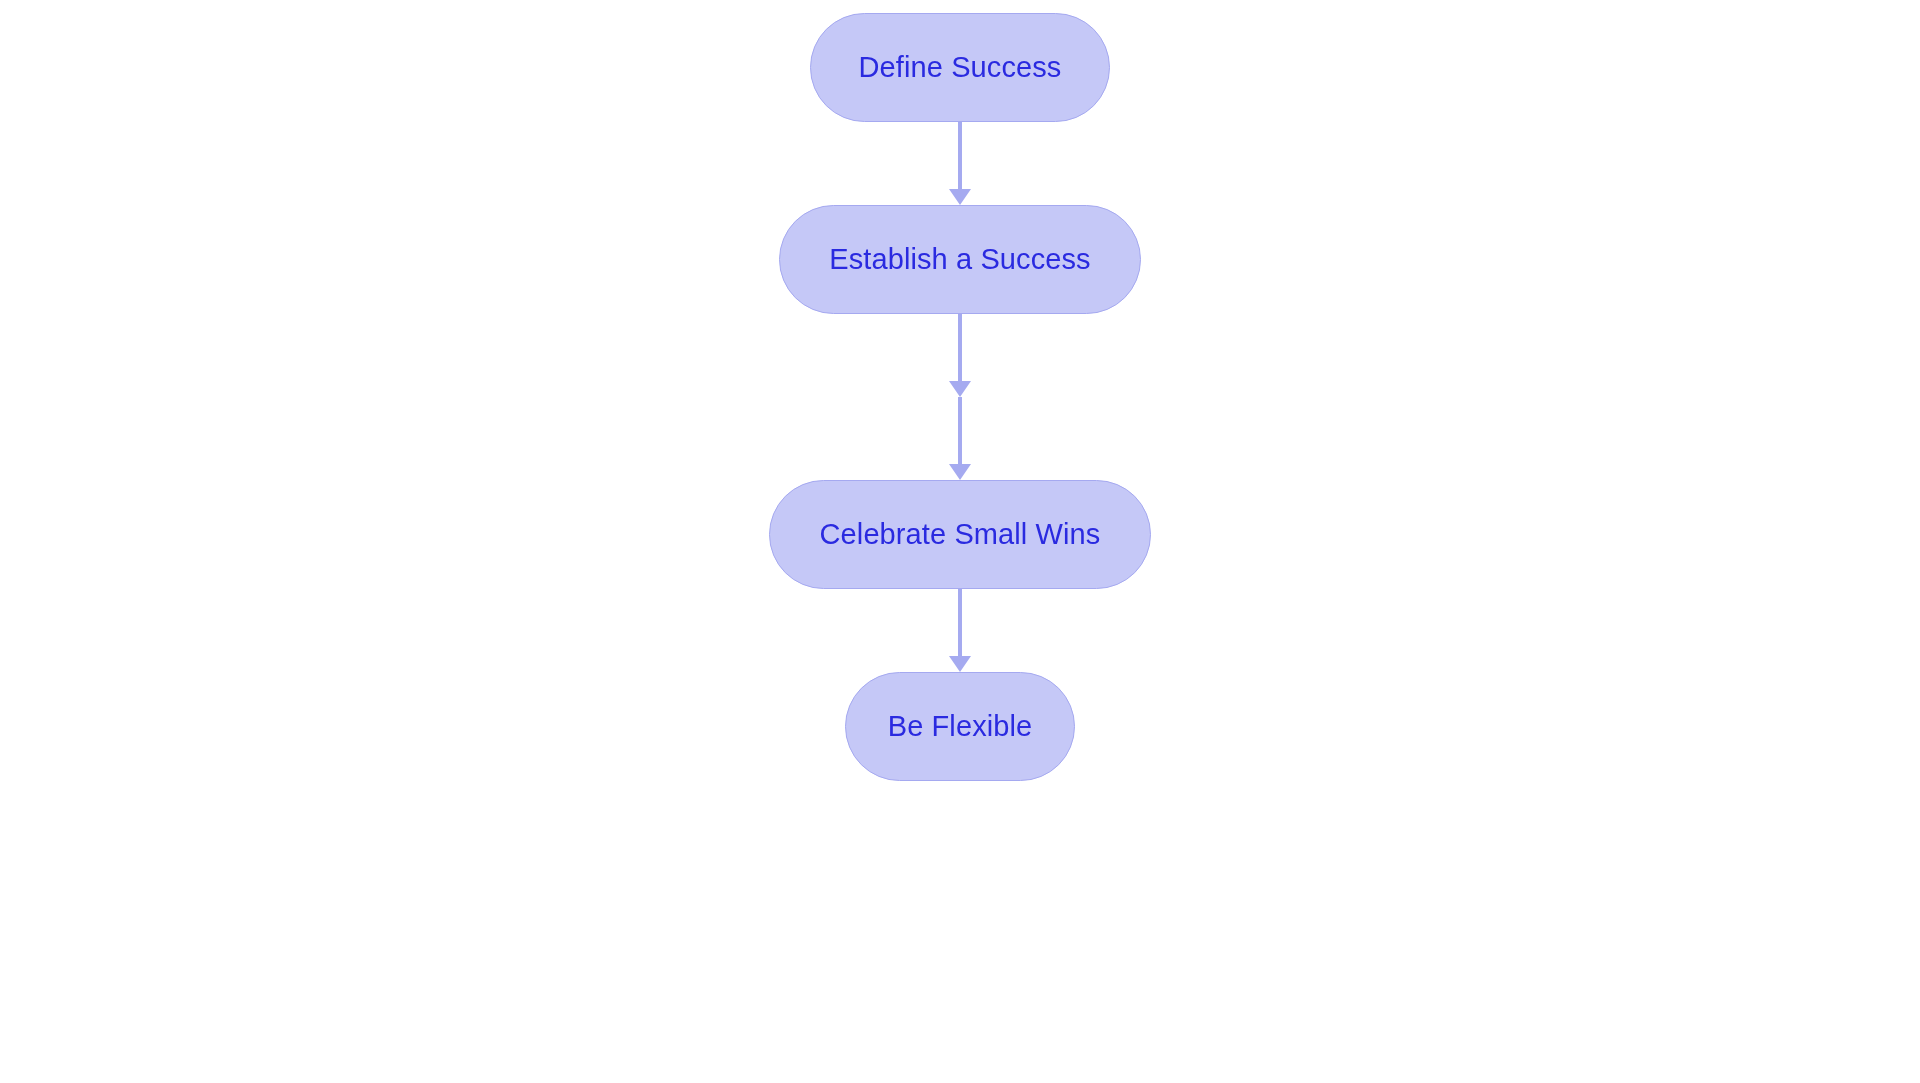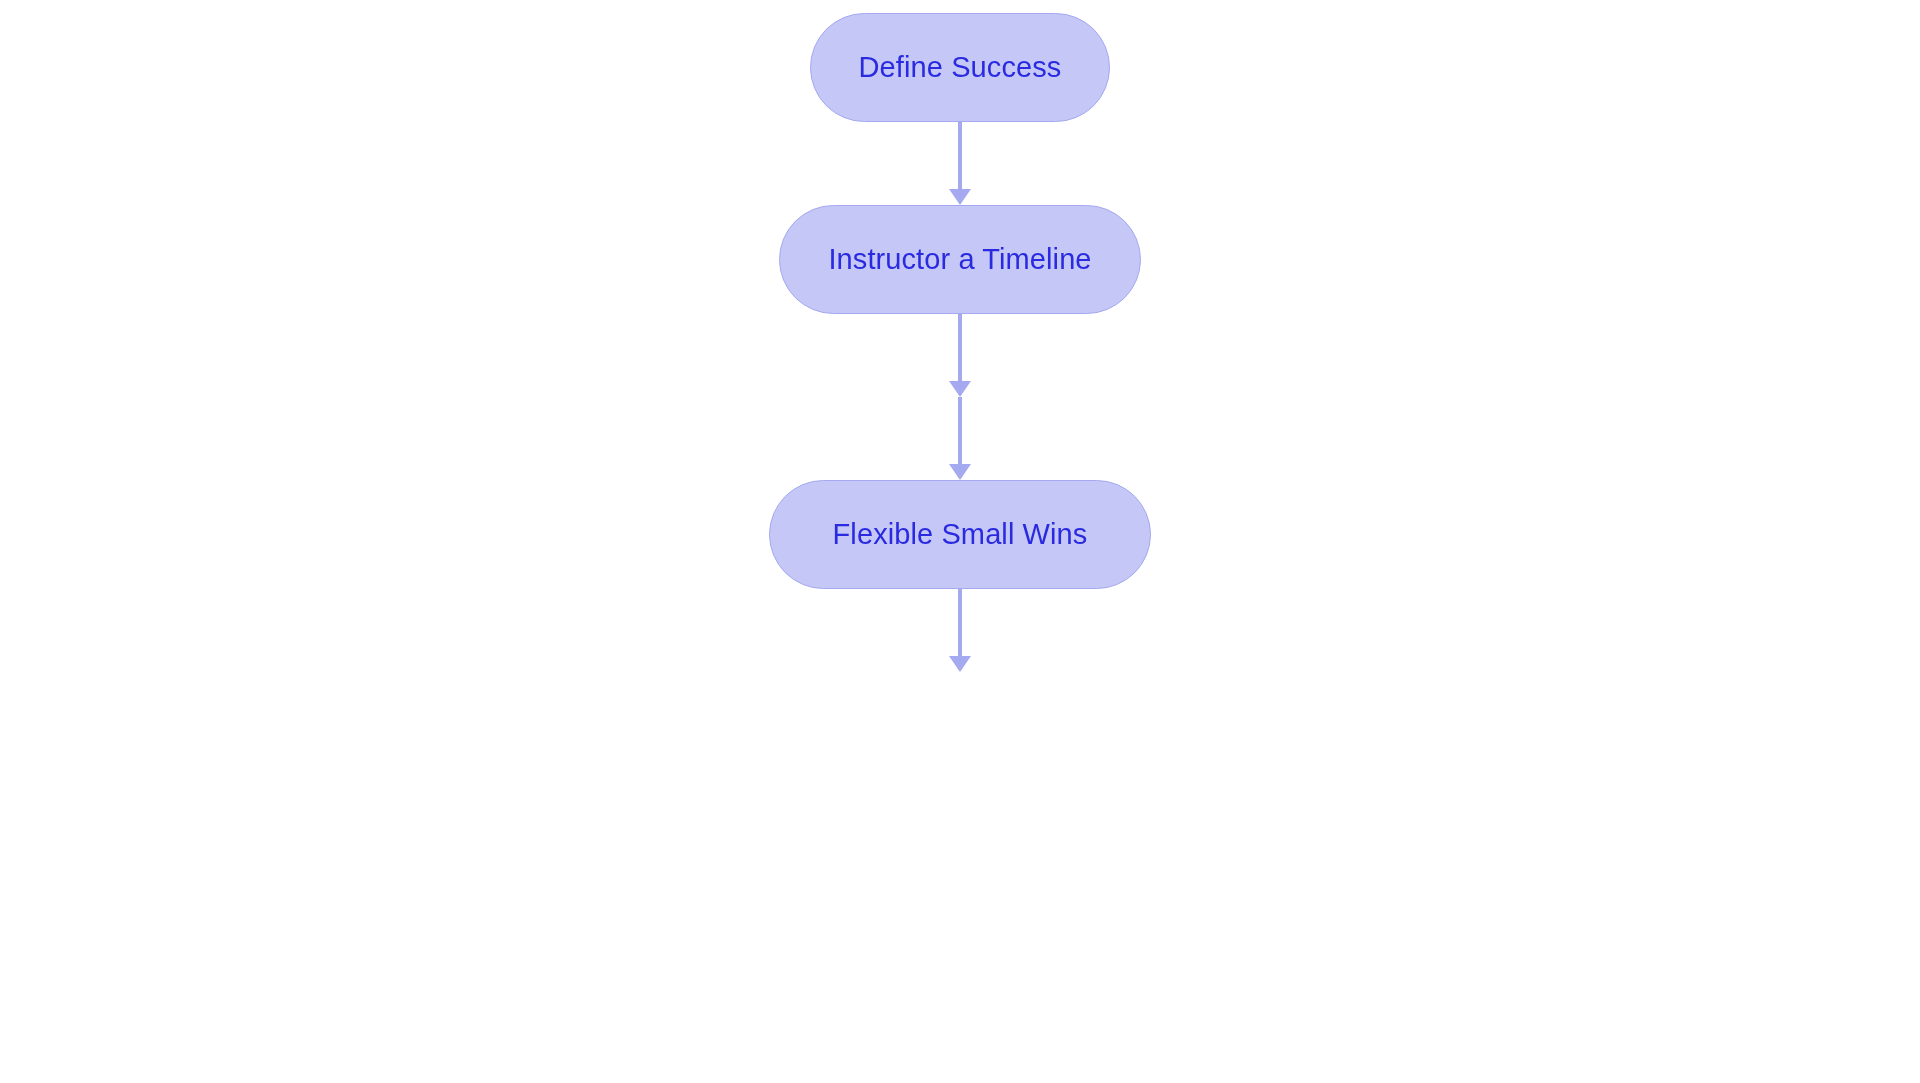--- a/index.html
+++ b/index.html
@@ -95,38 +95,41 @@
     <div class="node n0">
       <span class="node-label">Define Success</span>
     </div>
 
     <div class="connector">
       <div class="stem"></div>
       <div class="head"></div>
     </div>
 
     <div class="node n1">
-      <span class="node-label">Instructor a Timeline</span>
+      <span class="node-label">Establish a Success</span>
     </div>
 
     <div class="connector">
       <div class="stem"></div>
       <div class="head"></div>
     </div>
 
 
     <div class="connector">
       <div class="stem"></div>
       <div class="head"></div>
     </div>
 
     <div class="node n3">
-      <span class="node-label">Flexible Small Wins</span>
+      <span class="node-label">Celebrate Small Wins</span>
     </div>
 
     <div class="connector">
       <div class="stem"></div>
       <div class="head"></div>
     </div>
 
+    <div class="node n4">
+      <span class="node-label">Be Flexible</span>
+    </div>
 
   </div>
 </div>
 
 </body></html>

